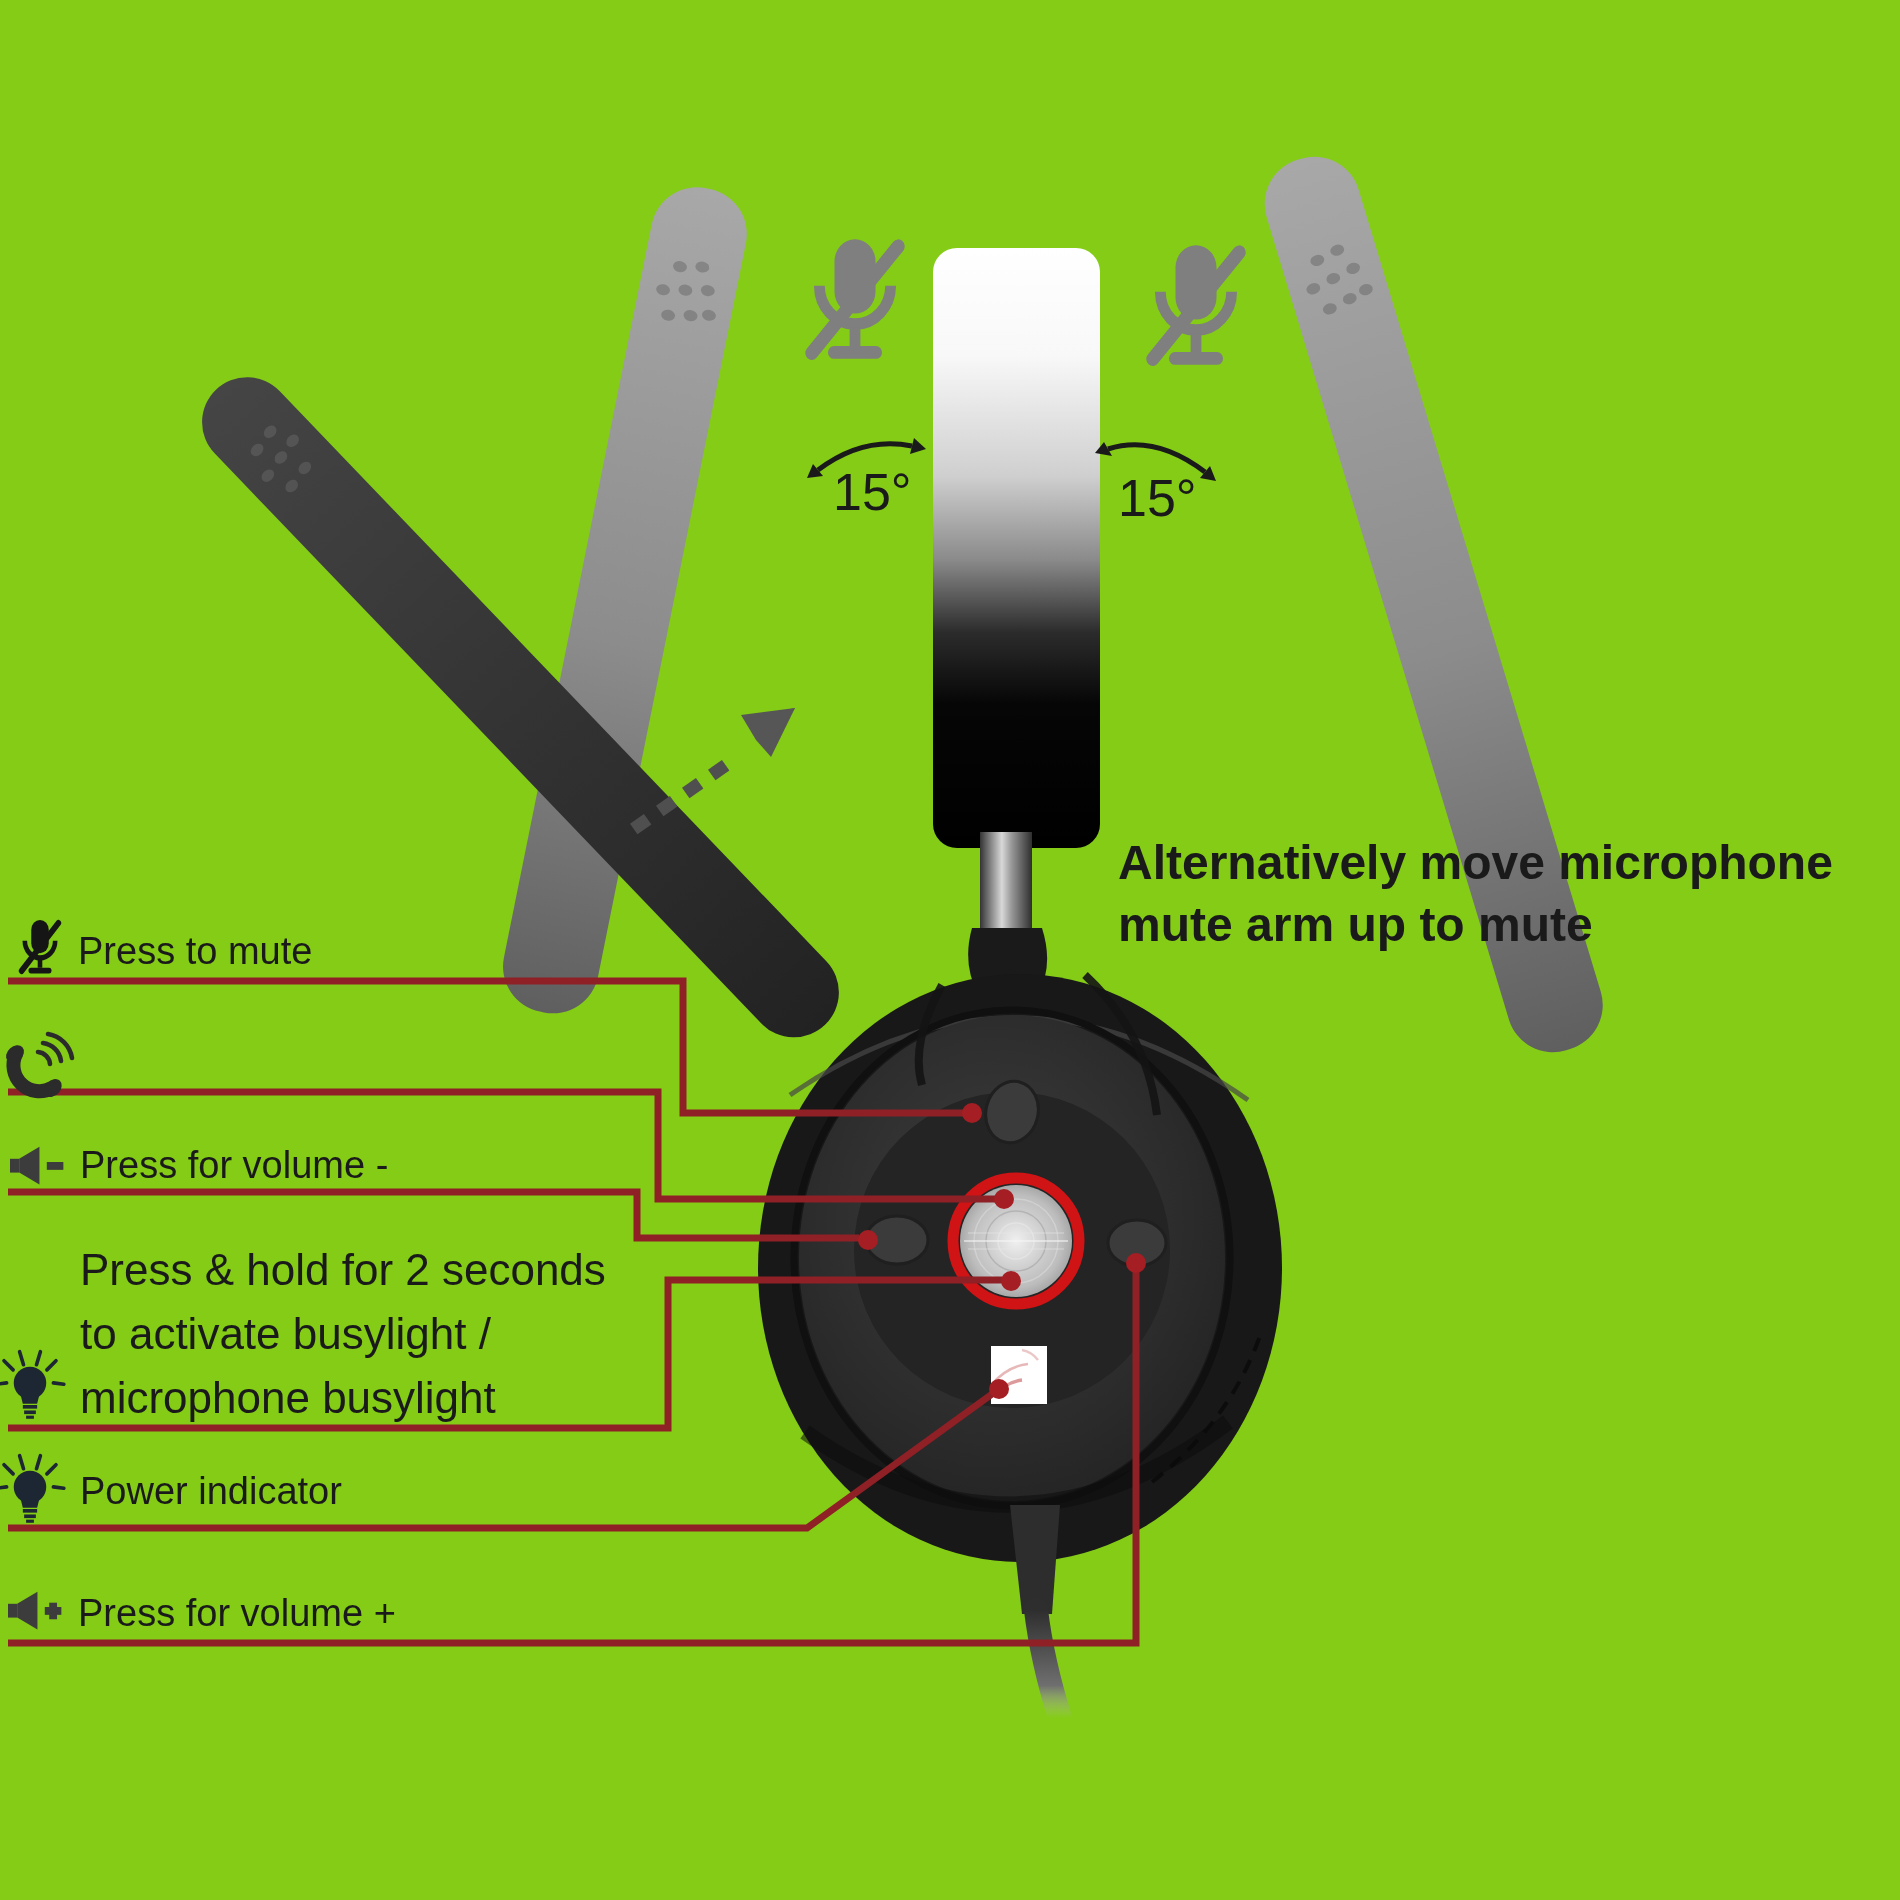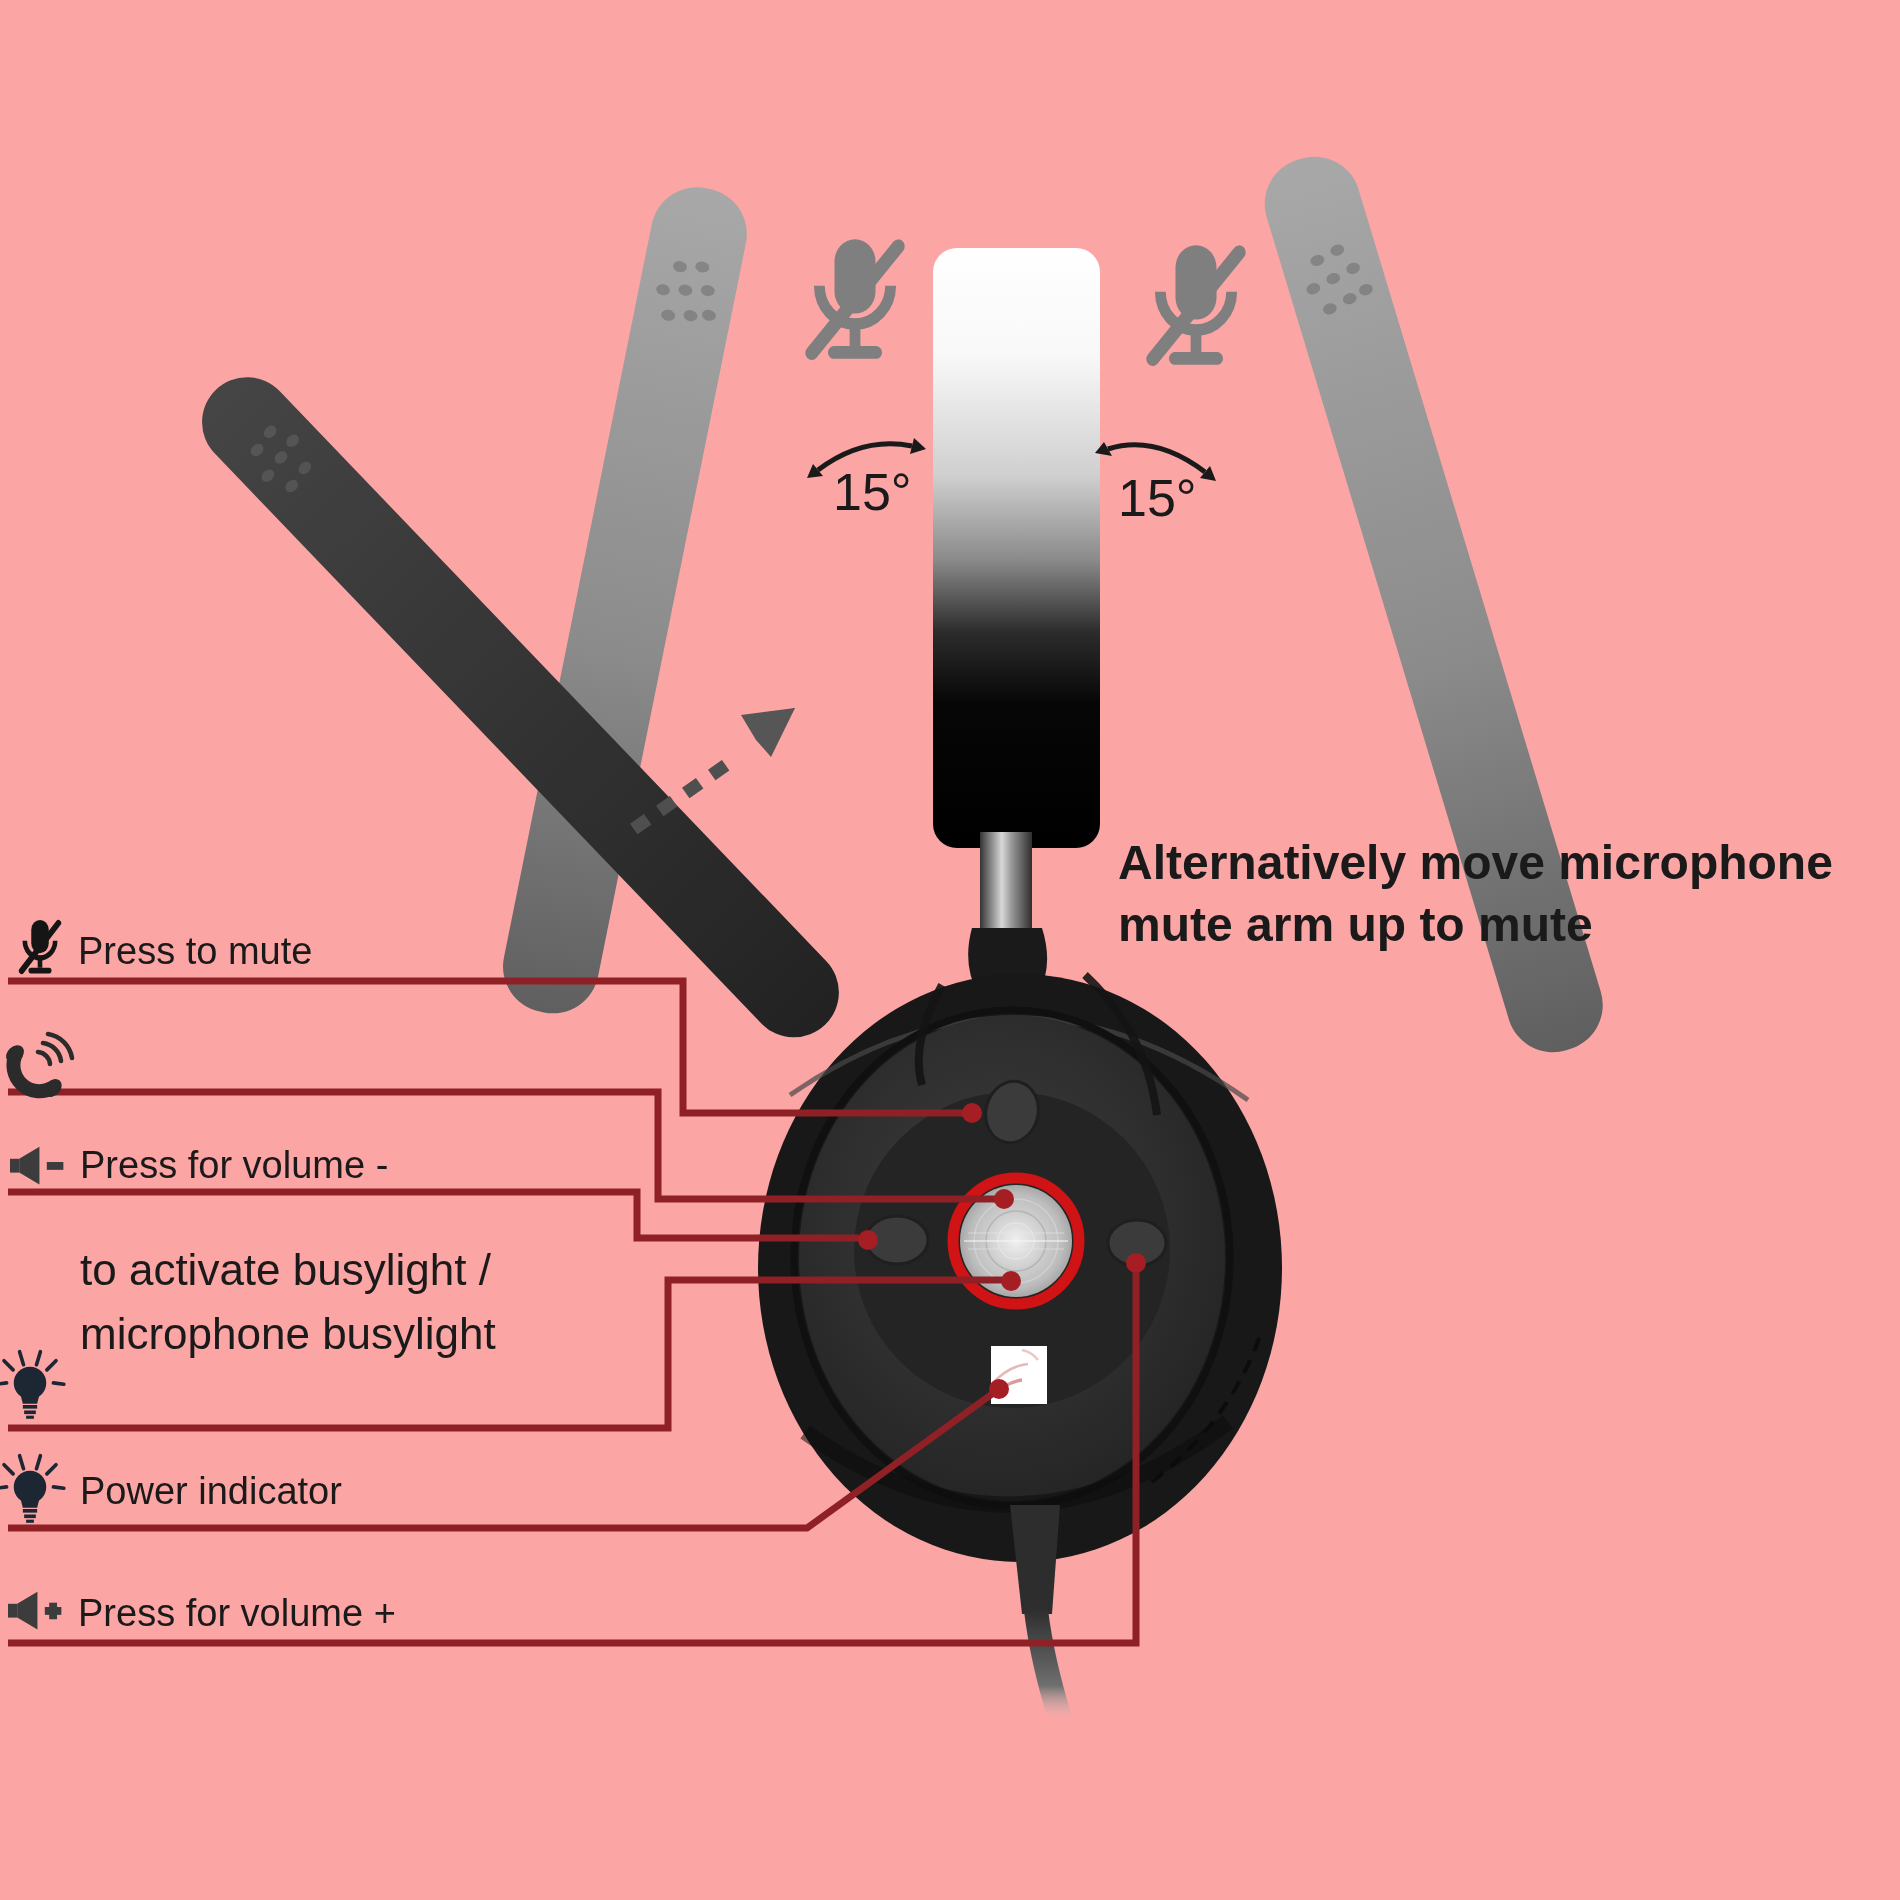--- a/index.html
+++ b/index.html
@@ -1,16 +1,16 @@
 <!DOCTYPE html>
 <html style="--callout: #8e2026; --callout_dot: #a51e24; --mute_ring: #d01315; --icon_gray: #7f7f7f; --icon_dark: #3c3c3c; --bulb_navy: #1c2733; --text: #1a1a1a;"><head>
 <meta charset="utf-8">
 <style>
   html,body{margin:0;padding:0;background:#ffffff;}
-  .stage{position:relative;width:1900px;height:1900px;background:#fca5a5;overflow:hidden;
+  .stage{position:relative;width:1900px;height:1900px;background:#84cc16;overflow:hidden;
          font-family:"Liberation Sans",sans-serif;color:#1a1a1a;}
   .stage svg{position:absolute;left:0;top:0;}
   .lbl{position:absolute;font-size:38px;line-height:50px;white-space:nowrap;color:var(--text);}
   .note{position:absolute;font-size:48px;line-height:62px;white-space:nowrap;color:var(--text);}
   .angle{position:absolute;font-size:52px;color:var(--text);}
   .multi{position:absolute;font-size:44px;line-height:64px;white-space:nowrap;color:var(--text);}
 </style>
 </head>
 <body>
 
@@ -270,20 +270,21 @@
     <div>Alternatively move microphone</div>
     <div>mute arm up to mute</div>
   </div>
 
   <div class="lbl" style="left:78px;top:926px;">Press to mute</div>
 
 
   <div class="lbl" style="left:80px;top:1140px;">Press for volume -</div>
 
   <div class="multi" style="left:80px;top:1238px;">
+    <div>Press &amp; hold for 2 seconds</div>
     <div>to activate busylight /</div>
     <div>microphone busylight</div>
   </div>
 
   <div class="lbl" style="left:80px;top:1466px;">Power indicator</div>
 
   <div class="lbl" style="left:78px;top:1588px;">Press for volume +</div>
 </div>
 
 </body></html>

